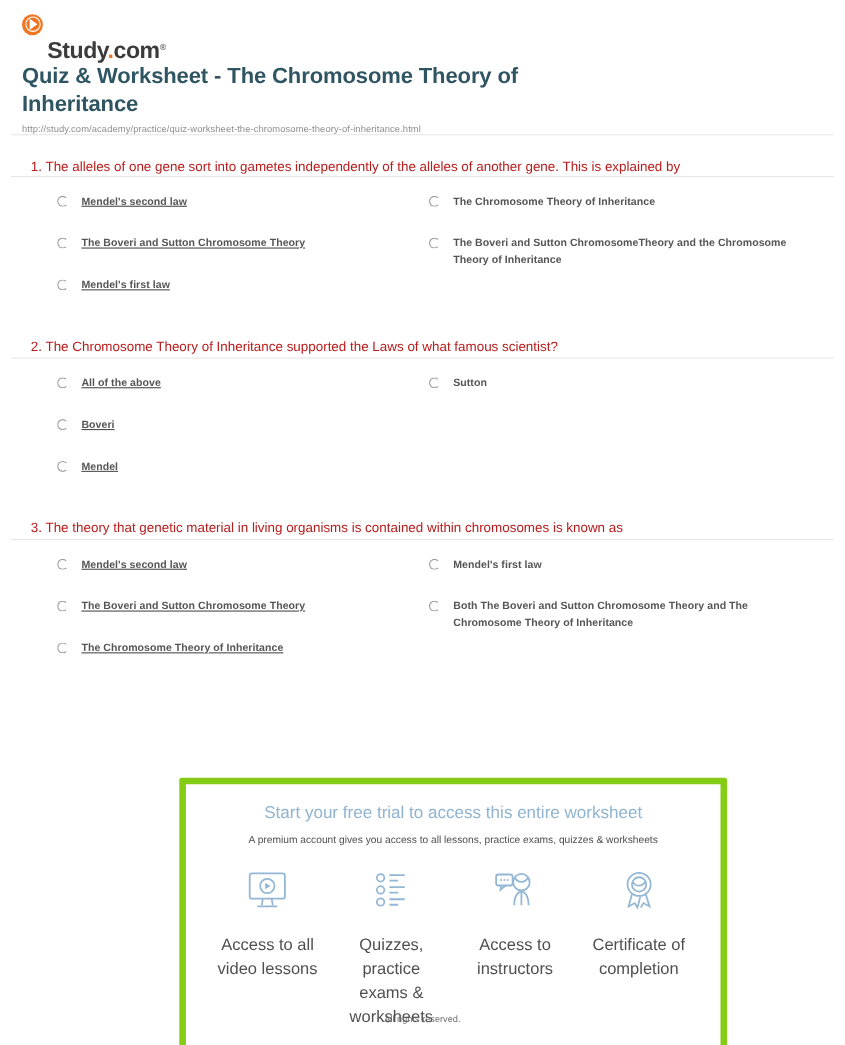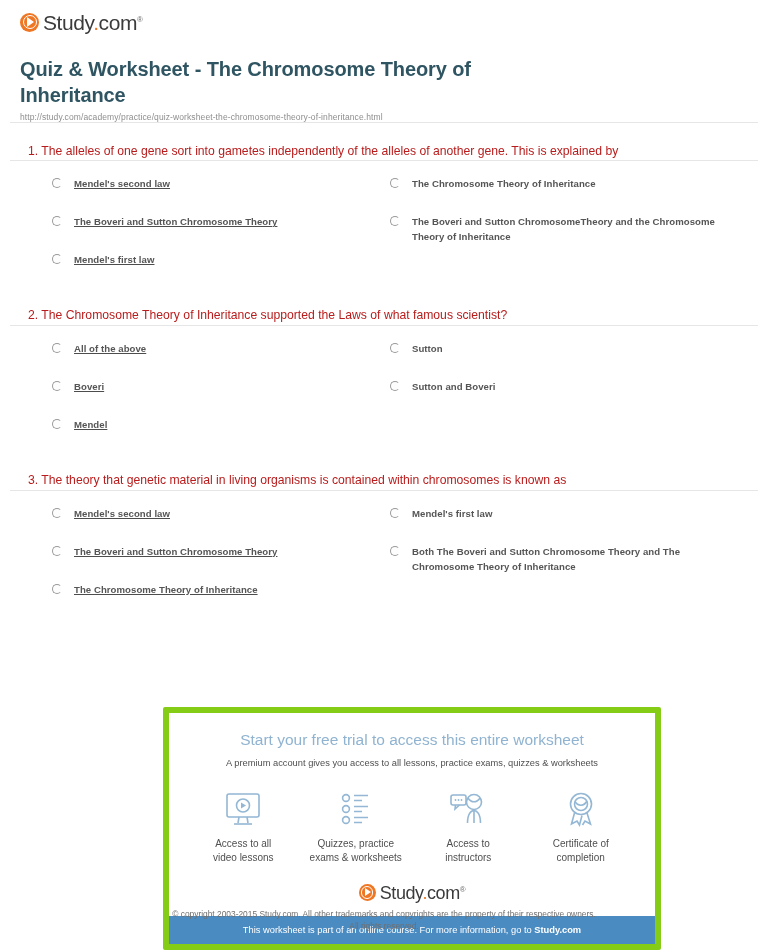--- a/index.html
+++ b/index.html
@@ -41,24 +41,25 @@
   }
   .logo-ring {
     position: absolute;
     left: 2.5px; top: 2.5px;
     width: 14px; height: 14px;
     border-radius: 50%;
     border: 1.6px solid #ffffff;
   }
   .logo-word {
     font-size: 21px;
-    font-weight: normal;
+    font-weight: bold;
     color: #3b3b3b;
     letter-spacing: -0.4px;
     line-height: 1;
+    margin-top: 48px;
   }
   .logo-word .dot { color: #ef7622; }
   .logo-tm { font-size: 8px; vertical-align: super; color: #6c6c6c; }
 
   .title {
     margin: 22px 0 0 10px;
     font-size: 20px;
     font-weight: bold;
     line-height: 1.32;
     color: #2f5562;
@@ -158,22 +159,22 @@
     justify-content: space-around;
     padding: 20px 18px 6px;
   }
   .feature {
     width: 104px;
     text-align: center;
   }
   .feature-icon { height: 42px; display: flex; align-items: center; justify-content: center; }
   .feature-icon svg { display: block; }
   .feature-label {
-    margin-top: 6px;
-    font-size: 10px;
+    margin-top: 18px;
+    font-size: 15px;
     color: #4f4f4f;
     line-height: 1.45;
   }
 
   .promo-logo {
     display: flex;
     align-items: center;
     justify-content: center;
     padding: 12px 0 14px;
   }
@@ -265,24 +266,20 @@
         </div>
         <div class="option">
           <span class="radio"></span>
           <span class="opt-label">Mendel</span>
         </div>
       </div>
       <div class="opt-col right">
         <div class="option">
           <span class="radio"></span>
           <span class="opt-label">Sutton</span>
-        </div>
-        <div class="option">
-          <span class="radio"></span>
-          <span class="opt-label">Sutton and Boveri</span>
         </div>
       </div>
     </div>
   </div>
 
   <div class="question-block">
     <p class="q-text">3. The theory that genetic material in living organisms is contained within chromosomes is known as</p>
     <hr class="sep q-rule">
     <div class="options">
       <div class="opt-col left">
@@ -399,15 +396,15 @@
     </span>
     <span class="logo-word"><span>Study</span><span class="dot">.</span><span>com</span><span class="logo-tm">®</span></span>
   </div>
 
   <div class="promo-bar">
     <span>This worksheet is part of an online course. For more information, go to </span><b>Study.com</b>
   </div>
 </div>
 
 <div class="copyright">
-  <span>© copyright 2003-2015 Study.com. All other trademarks and copyrights are the property of their respective owners.</span><br>
+  <br>
   <span>All rights reserved.</span>
 </div>
 
 </body></html>

